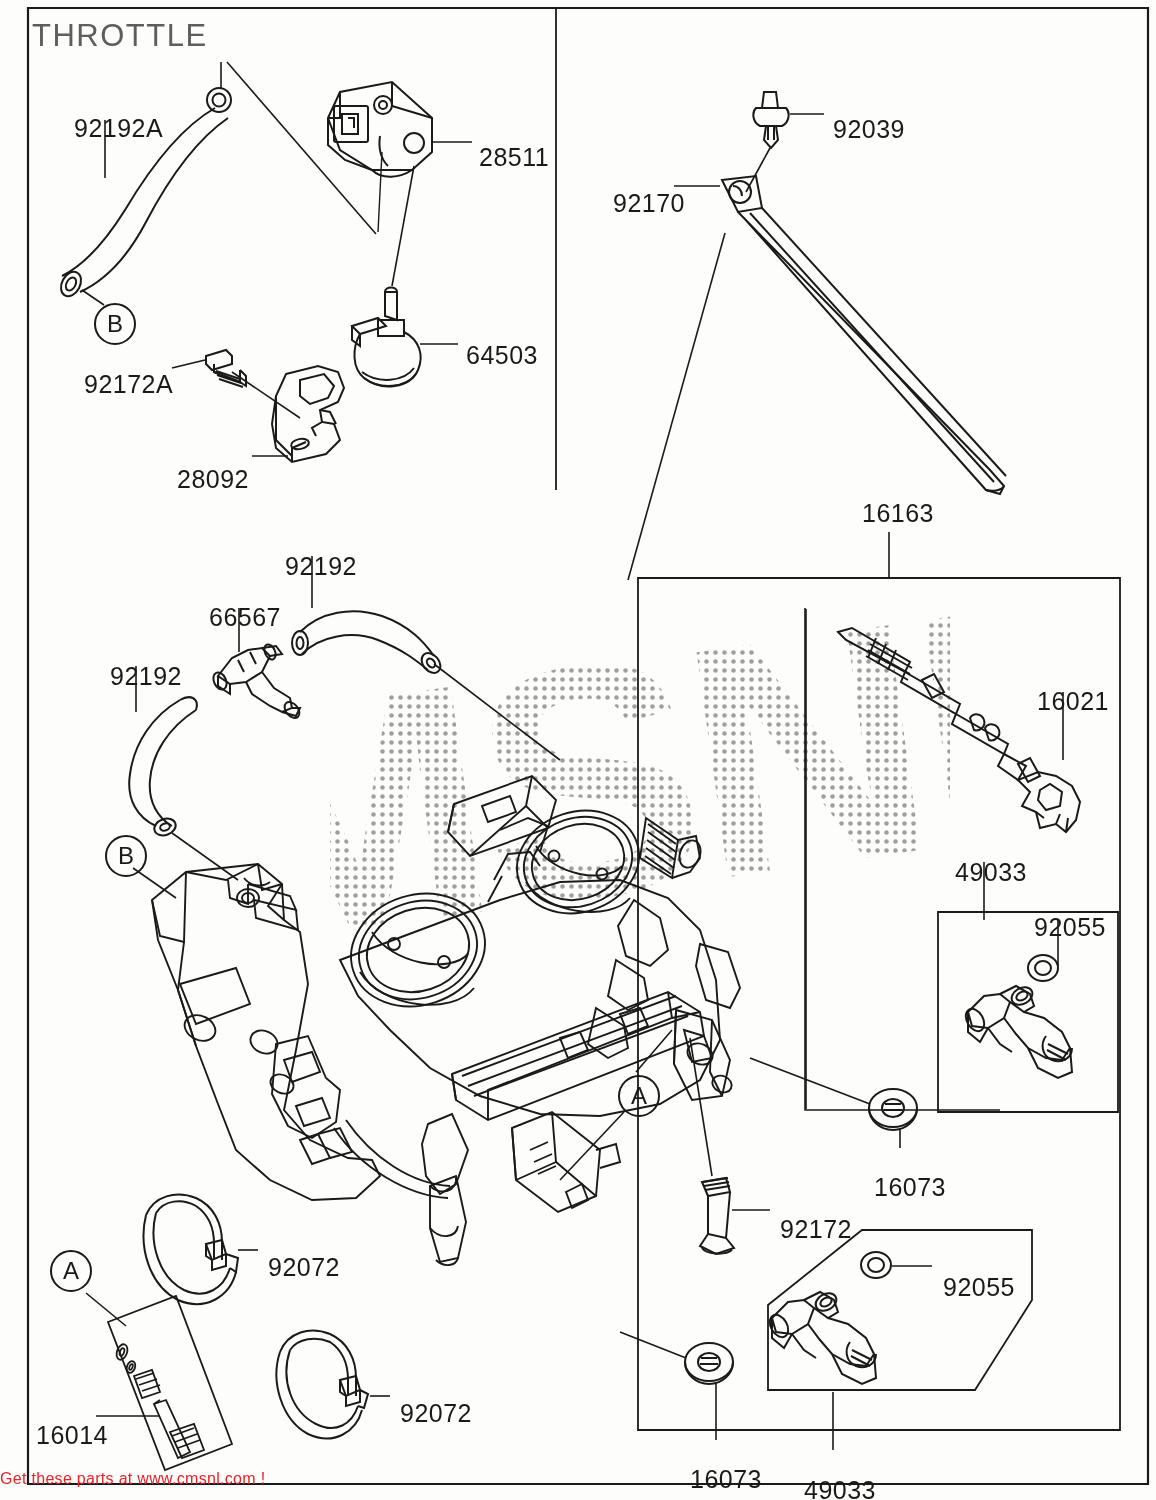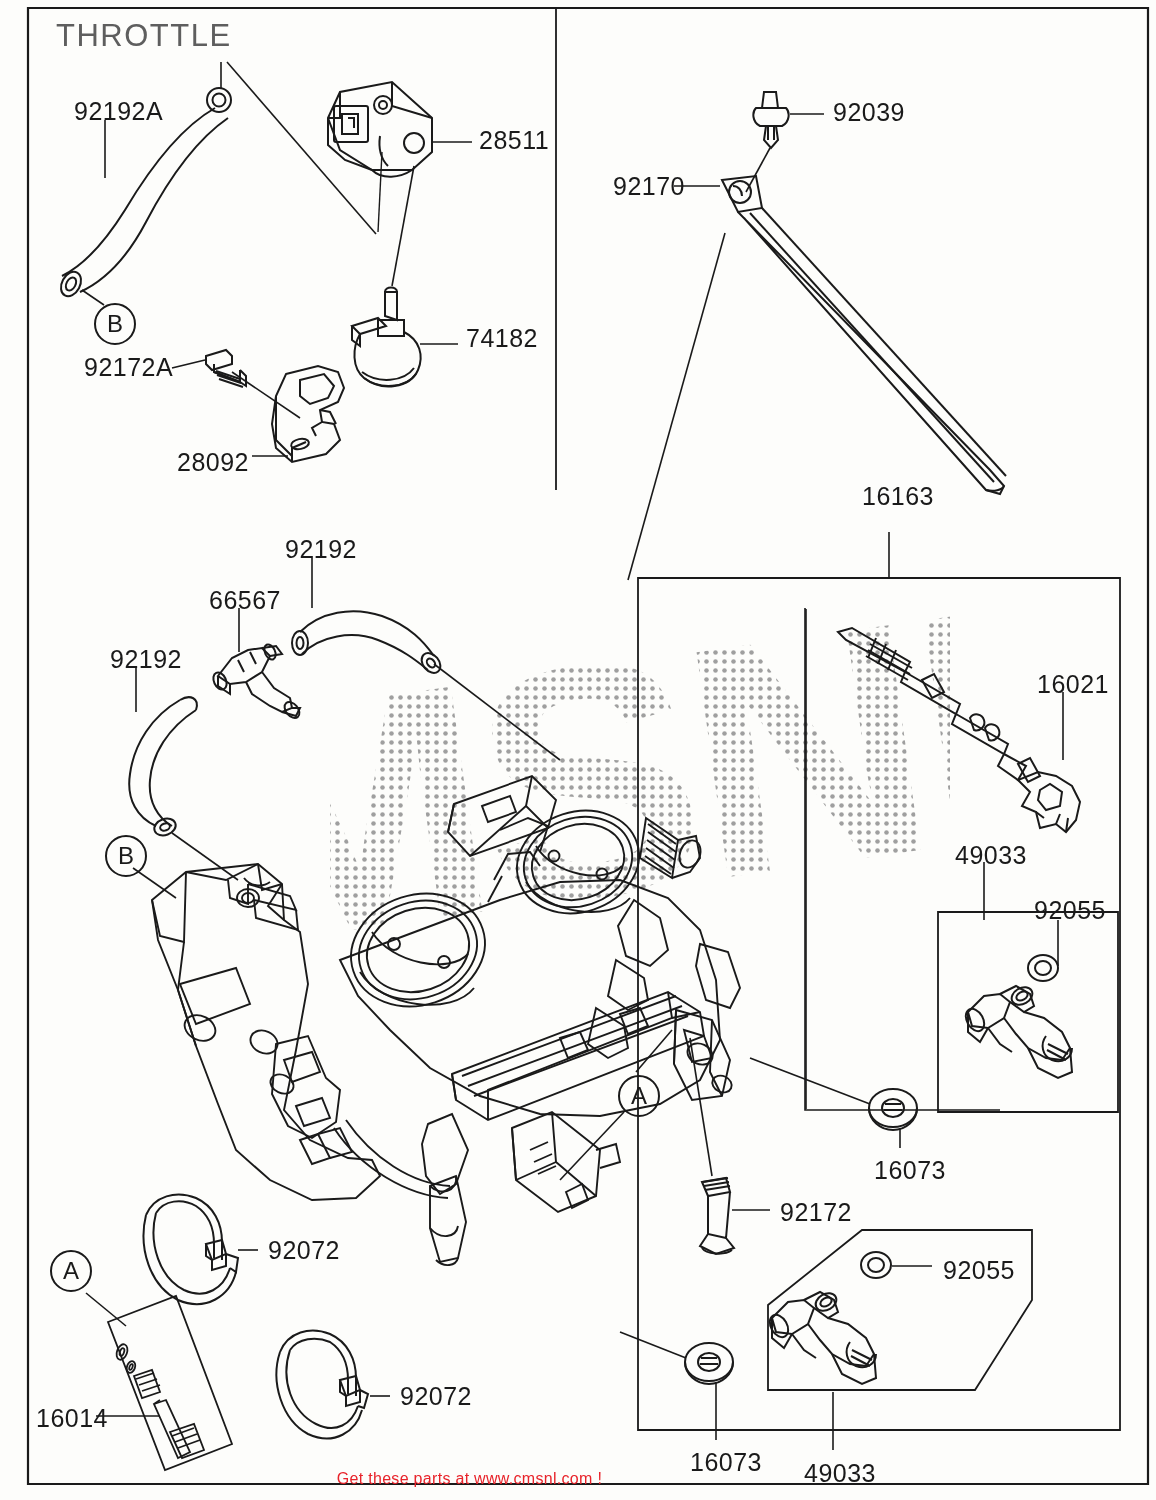--- a/index.html
+++ b/index.html
@@ -6,27 +6,28 @@
   body{font-family:"Liberation Sans", sans-serif;}
   #sheet{
     position:relative;width:1156px;height:1500px;background:#fdfdfb;
     overflow:hidden;
   }
   #svgroot{position:absolute;left:0;top:0;width:1156px;height:1500px;}
   .lbl{
     position:absolute;font-family:"Liberation Sans", sans-serif;
     font-size:25px;color:#1a1a1a;letter-spacing:0.5px;white-space:nowrap;
     line-height:1;
+    margin-top:17px;
   }
   .title{
     position:absolute;left:32px;top:18px;font-size:31px;color:#5e5e5e;
-    letter-spacing:1.5px;font-family:"Liberation Sans", sans-serif;margin-left:24px;
+    letter-spacing:1.5px;font-family:"Liberation Sans", sans-serif;
   }
   .footer{
-    position:absolute;left:0;top:1470px;width:939px;text-align:center;
+    position:absolute;left:0;top:1470px;width:939px;
     color:#e8232a;font-size:16px;font-family:"Liberation Sans", sans-serif;
     letter-spacing:0.3px;
   }
   .callout{
     position:absolute;width:38px;height:38px;border:2px solid #1a1a1a;
     border-radius:50%;display:flex;align-items:center;justify-content:center;
     font-size:24px;color:#1a1a1a;background:transparent;
     font-family:"Liberation Sans", sans-serif;
   }
 </style>
@@ -490,21 +491,21 @@
     </g>
 
   </svg>
 
   <div class="title">THROTTLE</div>
 
   <div class="lbl" style="left:74px;top:99px">92192A</div>
   <div class="lbl" style="left:479px;top:128px">28511</div>
   <div class="lbl" style="left:833px;top:100px">92039</div>
   <div class="lbl" style="left:613px;top:174px">92170</div>
-  <div class="lbl" style="left:466px;top:326px">74182</div>
+  <div class="lbl" style="left:466px;top:326px">64503</div>
   <div class="lbl" style="left:84px;top:355px">92172A</div>
   <div class="lbl" style="left:177px;top:450px">28092</div>
   <div class="lbl" style="left:862px;top:484px">16163</div>
   <div class="lbl" style="left:285px;top:537px">92192</div>
   <div class="lbl" style="left:209px;top:588px">66567</div>
   <div class="lbl" style="left:110px;top:647px">92192</div>
   <div class="lbl" style="left:1037px;top:672px">16021</div>
   <div class="lbl" style="left:955px;top:843px">49033</div>
   <div class="lbl" style="left:1034px;top:898px">92055</div>
   <div class="lbl" style="left:874px;top:1158px">16073</div>

